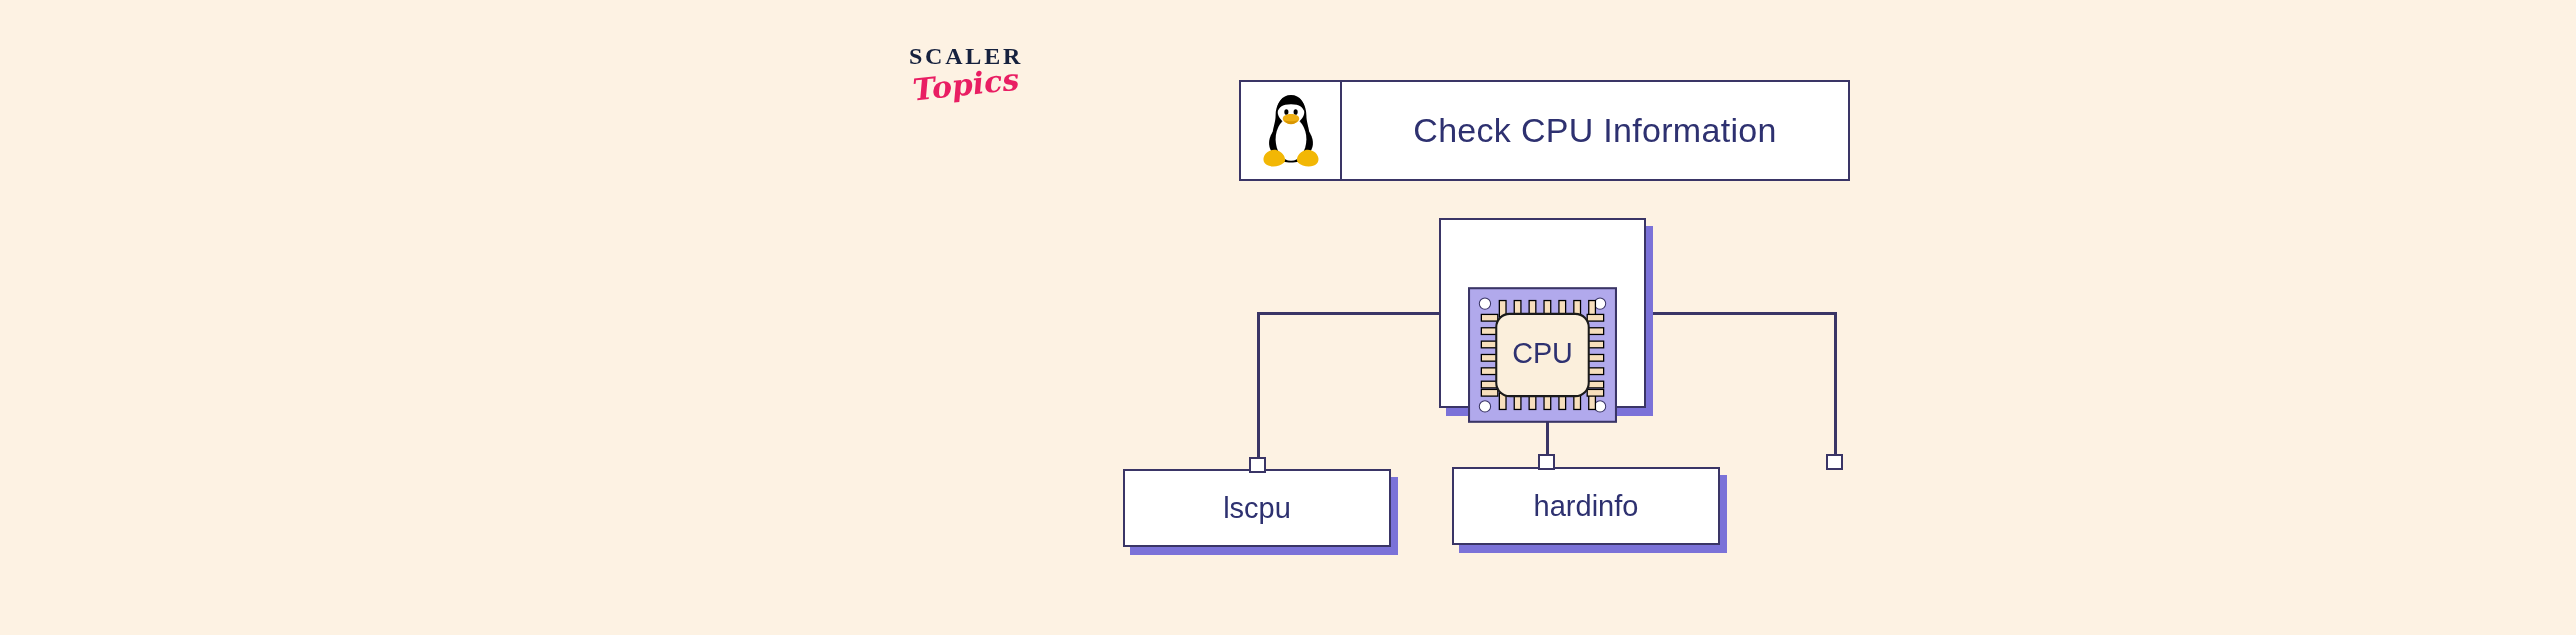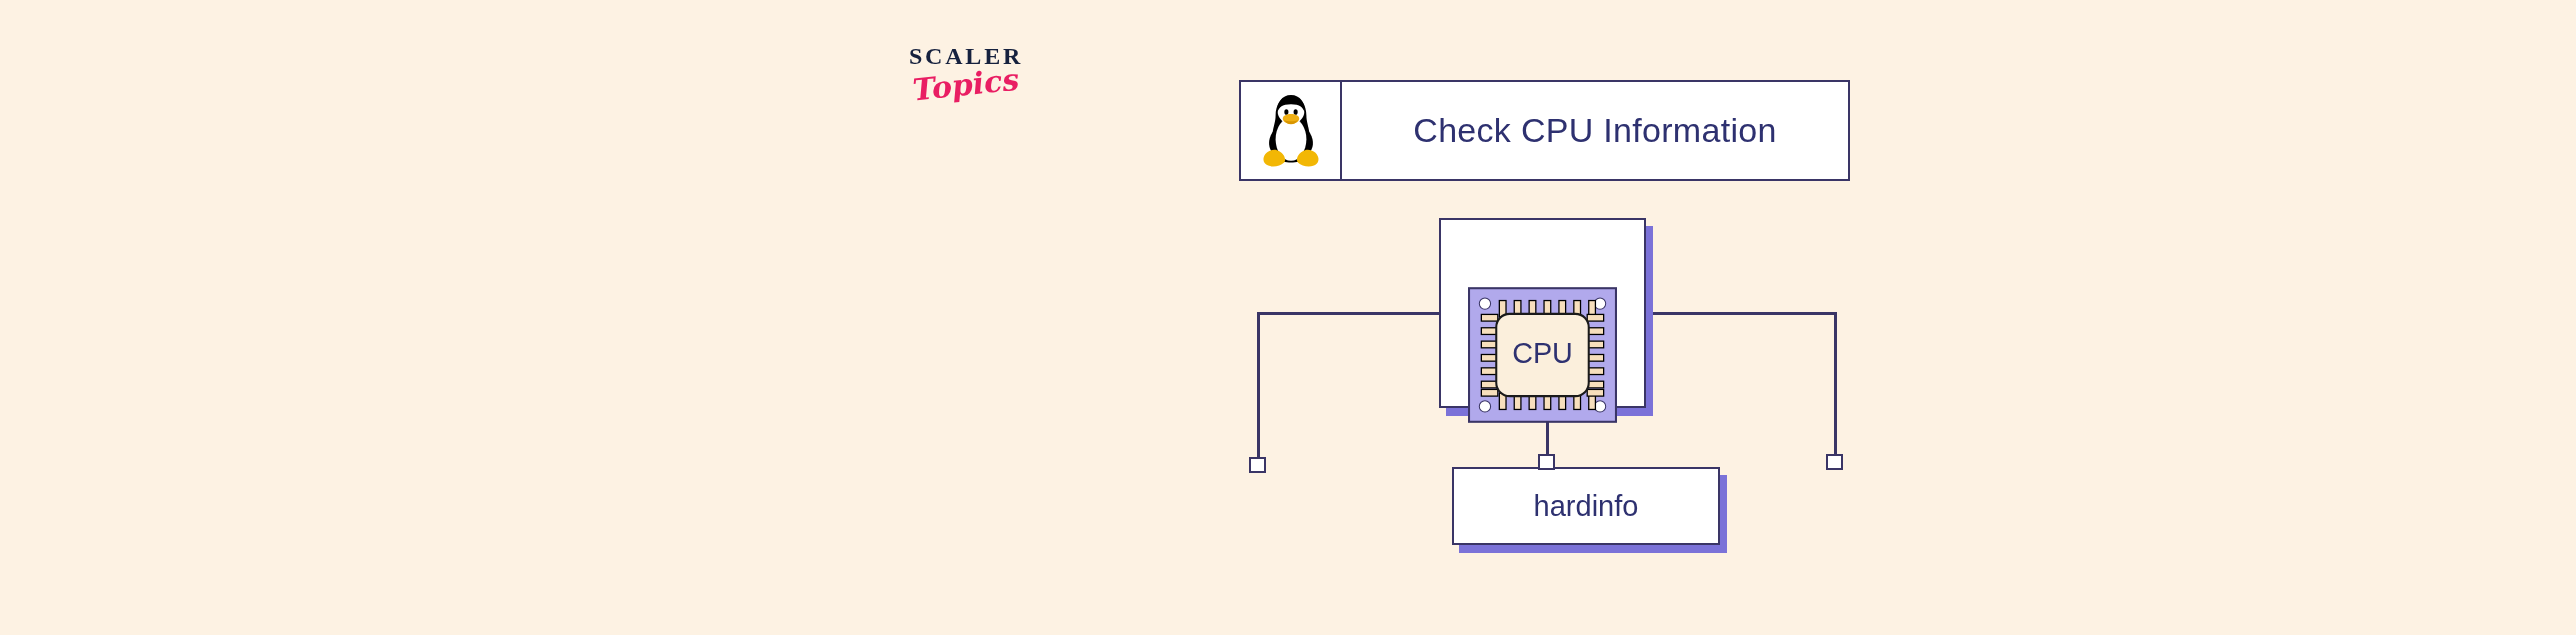--- a/index.html
+++ b/index.html
@@ -290,20 +290,26 @@
         <rect x="55" y="52" width="180" height="160" rx="26" ry="26" fill="#FBEFDC" stroke="#1A1A1A" stroke-width="4"></rect>
         <text x="145" y="148" text-anchor="middle" font-family="Liberation Sans, sans-serif" font-size="56" fill="#2E3170">CPU</text>
       </svg>
     </div>
   </div>
 
   <div class="conn-tab" style="left:1249px; top:457px;"></div>
   <div class="conn-tab" style="left:1538px; top:454px;"></div>
   <div class="conn-tab" style="left:1826px; top:454px;"></div>
 
+  <div class="leaf-node" style="left:1123px; top:469px;">
+    <div class="leaf-shadow"></div>
+    <div class="leaf-box">
+      <span class="leaf-label">lscpu</span>
+    </div>
+  </div>
 
   <div class="leaf-node" style="left:1452px; top:467px;">
     <div class="leaf-shadow"></div>
     <div class="leaf-box">
       <span class="leaf-label">hardinfo</span>
     </div>
   </div>
 
 
 </div>

